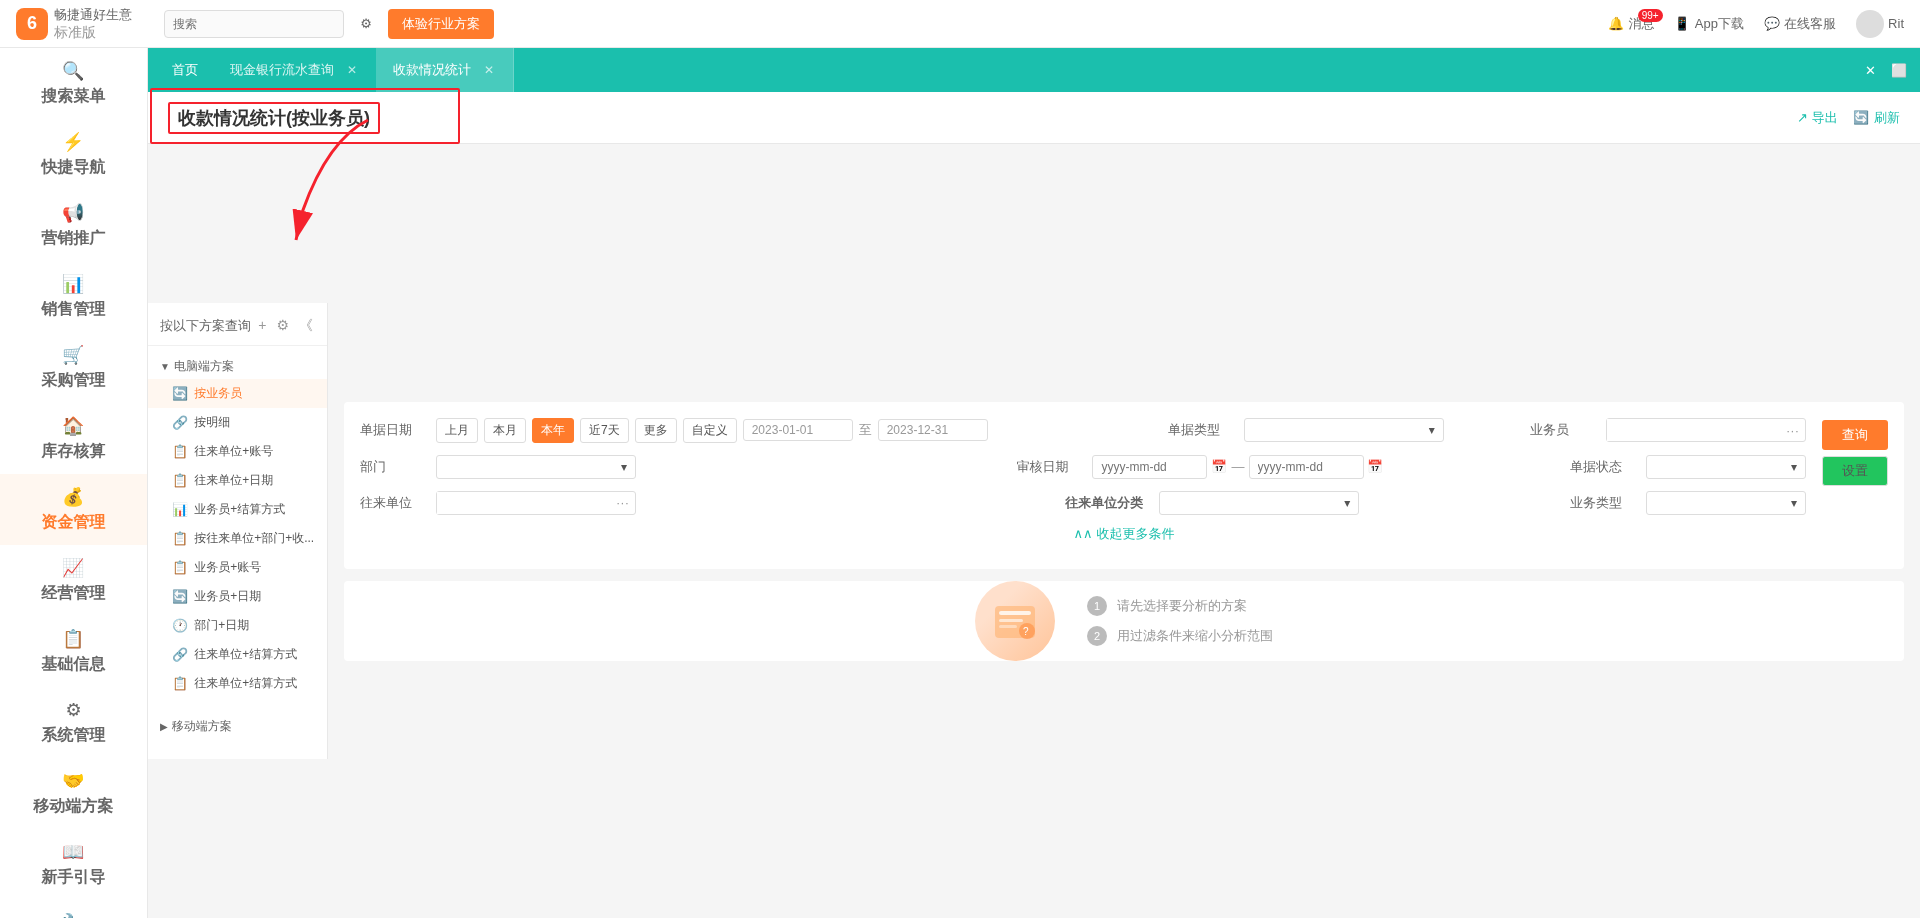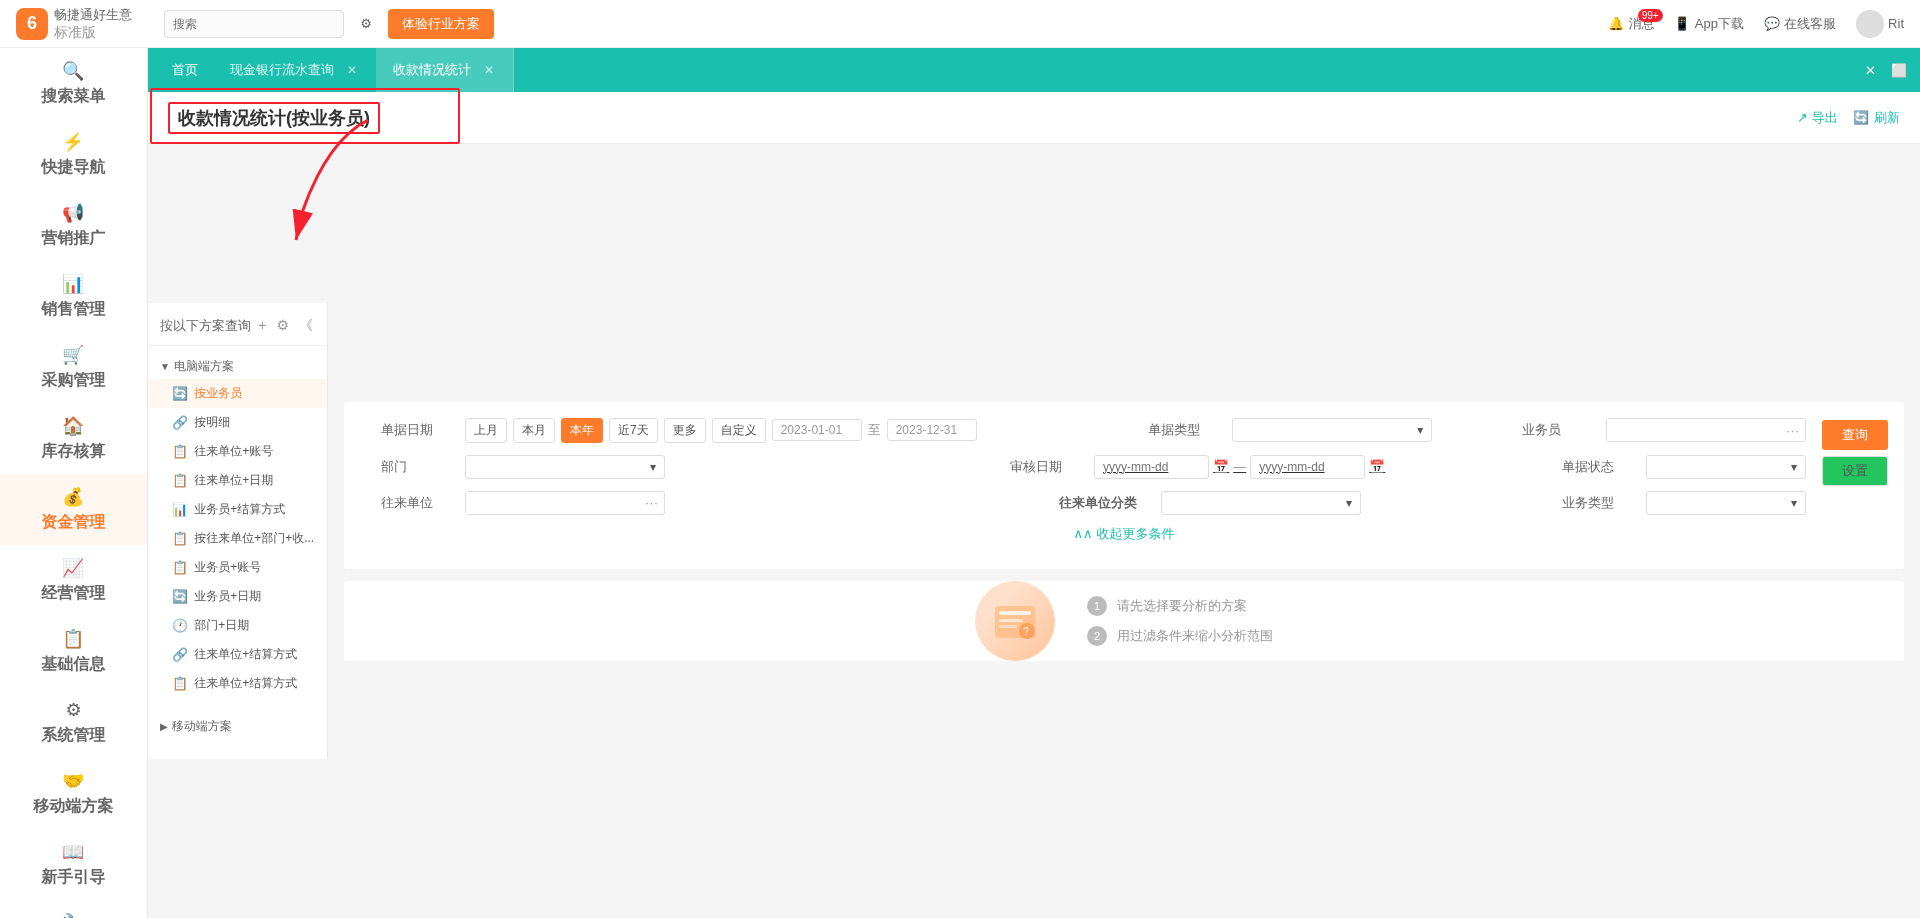--- a/index.html
+++ b/index.html
@@ -266,23 +266,22 @@
 
     
     .filter-section {
       background: #fff;
       border-radius: 4px;
       padding: 16px;
     }
     .filter-row {
       display: flex;
       align-items: center;
-      gap: 24px;
+      gap: 16px;
       margin-bottom: 12px;
-      margin-left: 21px;
     }
     .filter-row:last-child { margin-bottom: 0; }
     .filter-label {
       font-size: 13px;
       color: #666;
       white-space: nowrap;
       min-width: 60px;
     }
     .filter-date-group {
       display: flex;
@@ -302,21 +301,21 @@
       background: #ff7b2c;
       color: white;
       border-color: #ff7b2c;
     }
     .filter-date-input {
       border: 1px solid #ddd;
       border-radius: 3px;
       padding: 3px 8px;
       font-size: 12px;
       color: #999;
-      width: 90px;
+      width: 110px;
     }
     .filter-select {
       border: 1px solid #ddd;
       border-radius: 3px;
       padding: 4px 8px;
       font-size: 12px;
       color: #555;
       min-width: 120px;
       display: flex;
       align-items: center;
@@ -333,21 +332,21 @@
       min-width: 200px;
     }
     .filter-input-group input {
       border: none; outline: none;
       padding: 4px 8px;
       font-size: 12px;
       flex: 1;
     }
     .filter-dots { color: #999; cursor: pointer; padding: 0 6px; }
     .date-picker-group {
-      display: flex; align-items: center; gap: 4px; text-decoration: underline;
+      display: flex; align-items: center; gap: 4px;
     }
     .date-picker-input {
       border: 1px solid #ddd;
       border-radius: 3px;
       padding: 4px 8px;
       font-size: 12px;
       color: #bbb;
       width: 115px;
     }
     .date-picker-icon { color: #bbb; cursor: pointer; }

